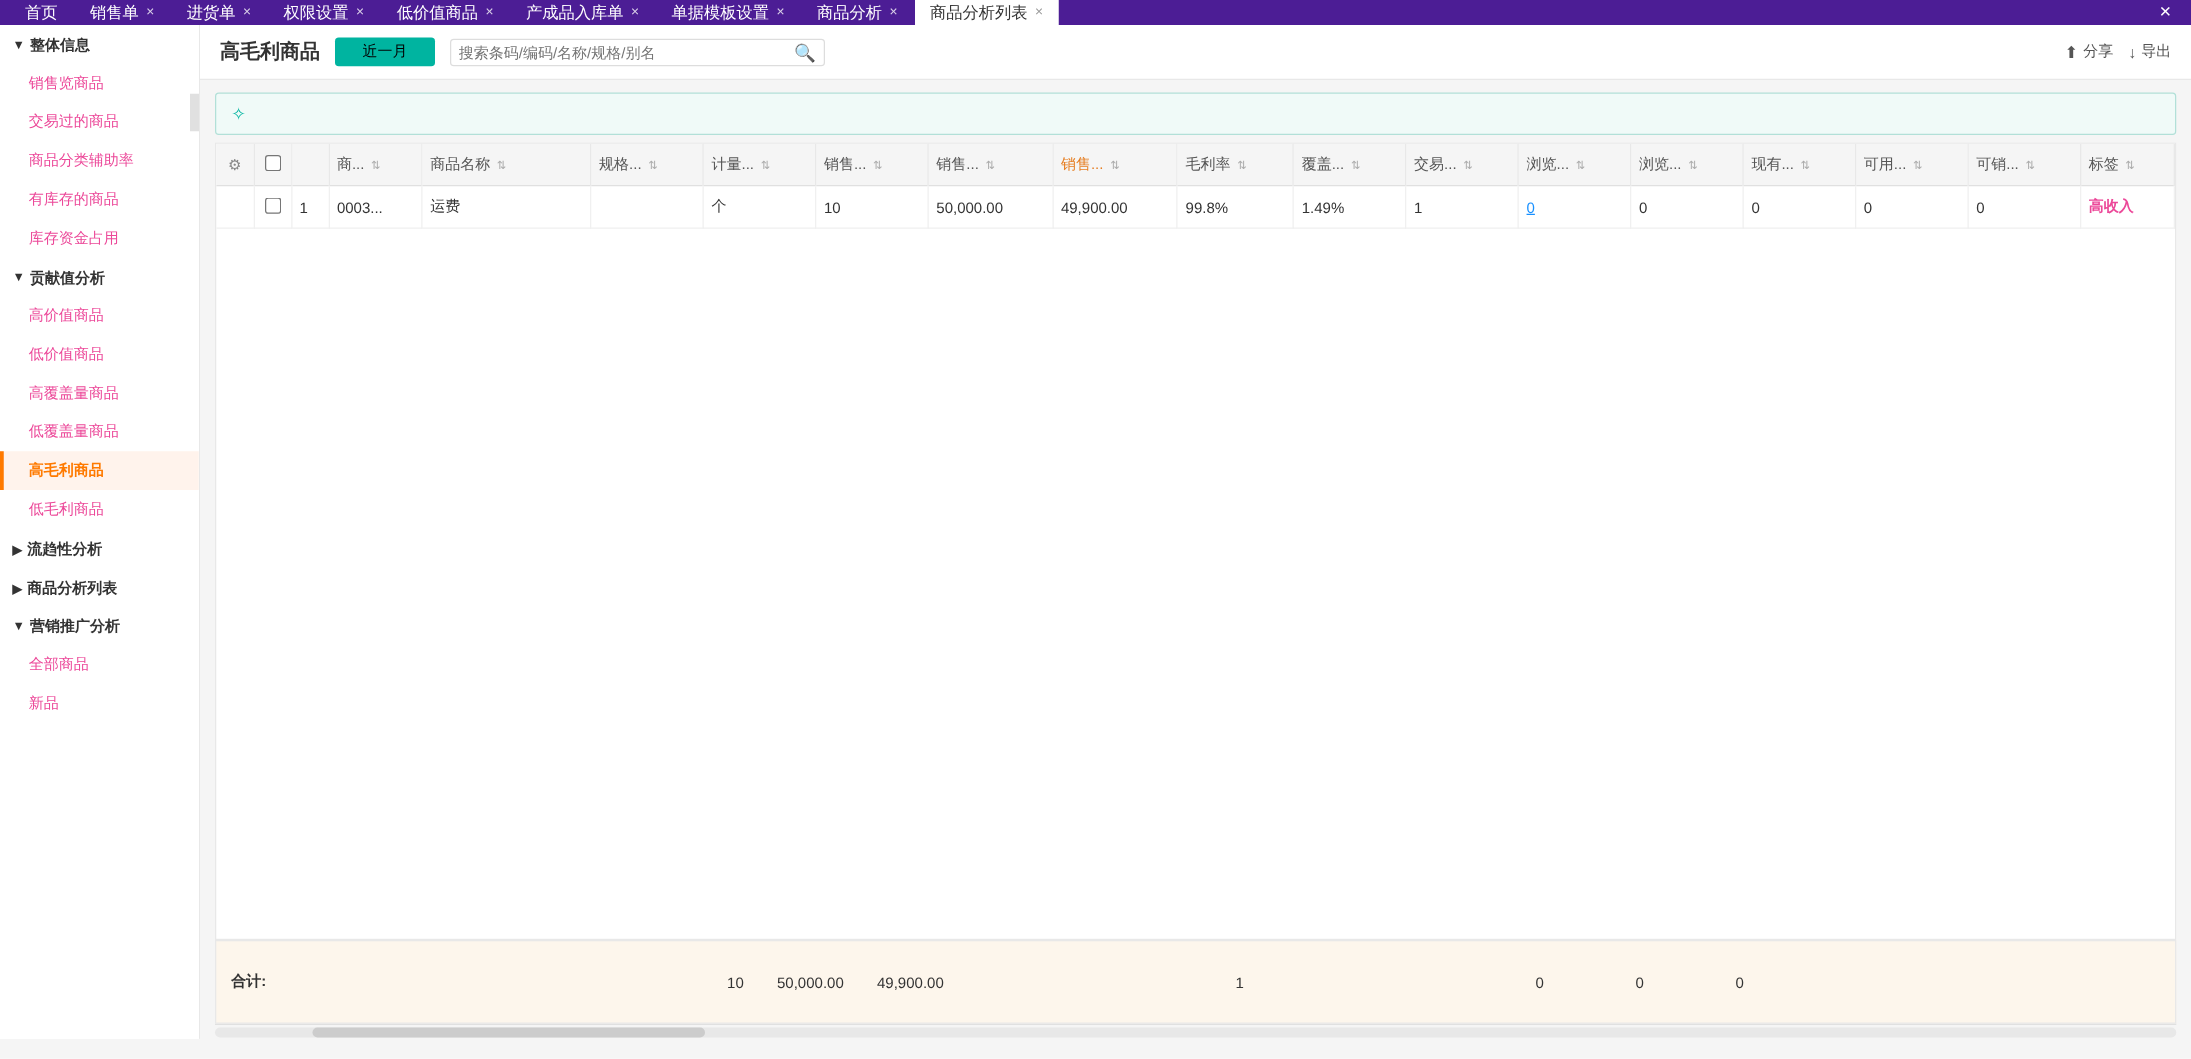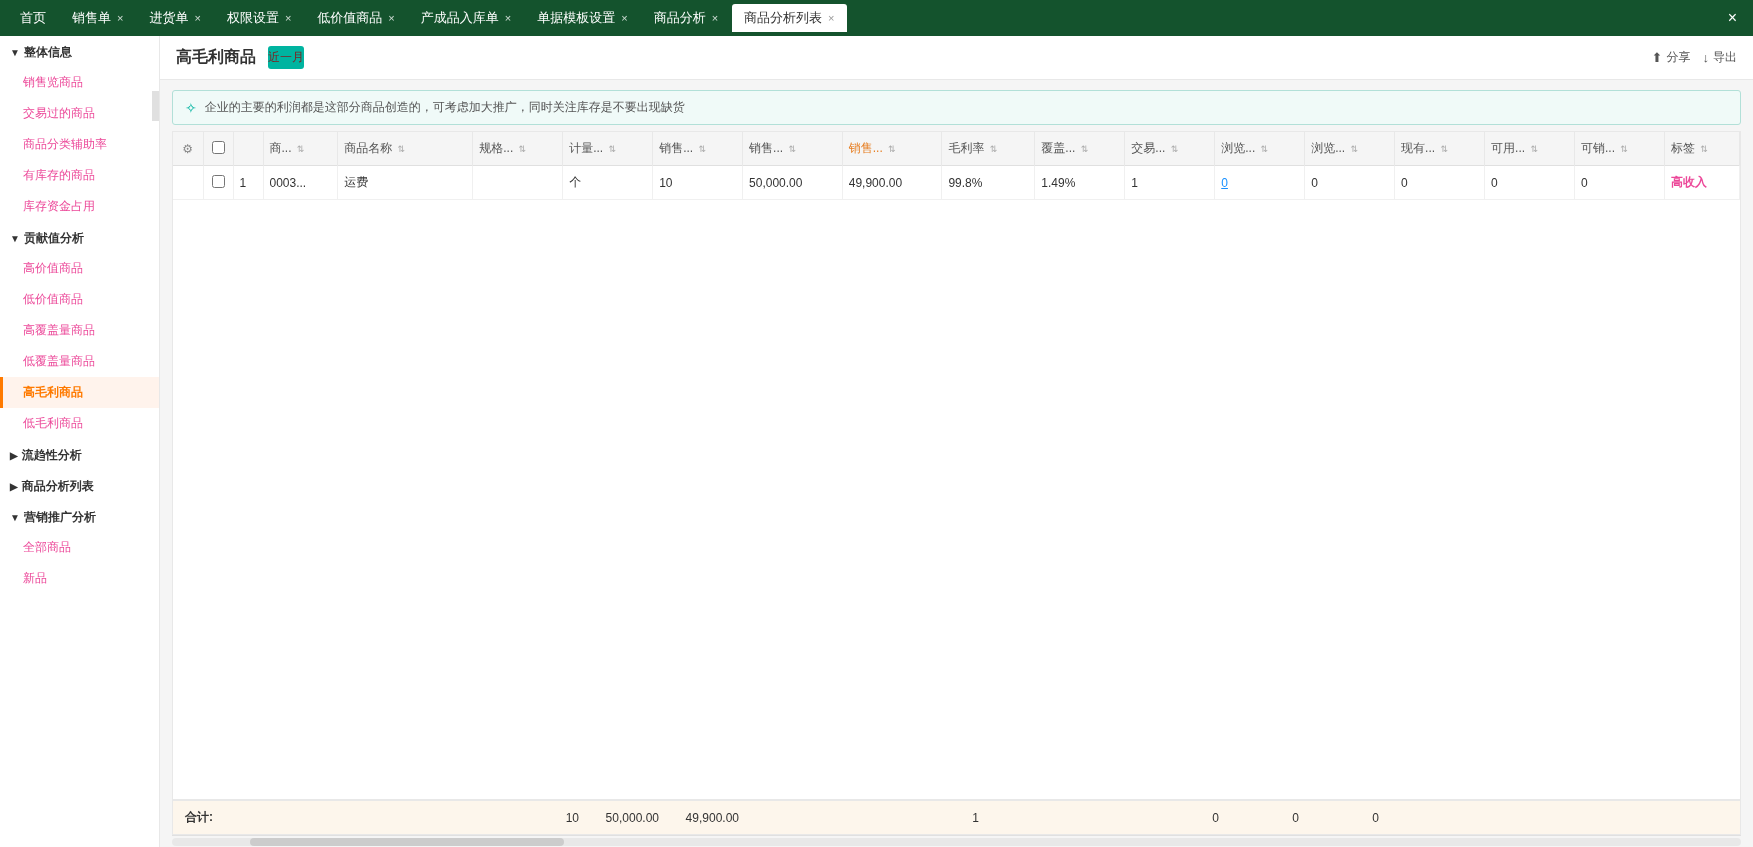--- a/index.html
+++ b/index.html
@@ -1,21 +1,21 @@
 <!DOCTYPE html>
 <html><head>
   <meta charset="utf-8">
   <style>
     * { margin: 0; padding: 0; box-sizing: border-box; }
     body { font-family: 'Microsoft YaHei', Arial, sans-serif; font-size: 12px; background: #f5f5f5; color: #333; width: 1753px; min-height: 847px; overflow-x: hidden; }
 
     
     .top-nav {
-      background: #14532d;
-      height: 36px;
+      background: #4c1d95;
+      height: 20px;
       display: flex;
       align-items: center;
       padding: 0 8px;
       gap: 2px;
     }
     .nav-tab {
       display: flex;
       align-items: center;
       height: 28px;
       padding: 0 12px;
@@ -117,24 +117,24 @@
       gap: 12px;
       border-bottom: 1px solid #e8e8e8;
     }
     .content-title {
       font-size: 16px;
       font-weight: bold;
       color: #333;
     }
     .date-filter-btn {
       background: #00b4a0;
-      color: #7f1d1d;
+      color: #000000;
       border: none;
       border-radius: 3px;
-      padding: 3px 0;
+      padding: 3px 22px;
       font-size: 12px;
       cursor: pointer;
     }
     .search-box {
       display: flex;
       align-items: center;
       border: 1px solid #ddd;
       border-radius: 3px;
       padding: 2px 6px;
       background: #fff;
@@ -226,26 +226,26 @@
     td.tag-green {
       color: #ec4899;
       font-weight: bold;
     }
     td.center { text-align: center; }
 
     
     .table-footer {
       background: #fdf6ec;
       border-top: 1px solid #e8e8e8;
-      padding: 8px 12px;
+      padding: 24px 12px;
       display: flex;
       align-items: center;
       font-size: 12px;
       color: #333;
-      gap: 0;
+      gap: 16px;
       border: 1px solid #e8e8e8;
       margin: 0 12px;
     }
     .footer-label {
       min-width: 120px;
       font-weight: bold;
     }
     .footer-cells {
       display: flex;
       flex: 1;
@@ -402,35 +402,38 @@
         <span>新品</span>
       </div>
     </div>
   </div>
 
   <div class="content-area">
 
     <div class="content-header">
       <span class="content-title">高毛利商品</span>
       <button class="date-filter-btn">近一月</button>
+      <div class="search-box">
+        <input type="text" placeholder="搜索条码/编码/名称/规格/别名" style="">
+        <span class="search-icon-btn">🔍</span>
+      </div>
       <div class="header-right-actions">
         <div class="action-btn">
           <span style="font-size:13px">⬆</span>
           <span>分享</span>
         </div>
         <div class="action-btn">
           <span style="font-size:13px">↓</span>
           <span>导出</span>
         </div>
       </div>
     </div>
 
     <div class="info-banner">
       <span class="info-icon">✧</span>
-      <span>企业的主要的利润都是这部分商品创造的，可考虑加大推广，同时关注库存是不要出现缺货</span>
     </div>
 
     <div class="table-wrapper">
       <table>
         <thead>
           <tr>
             <th class="settings-cell">⚙</th>
             <th class="checkbox-cell">
               <input type="checkbox" style="">
             </th>

